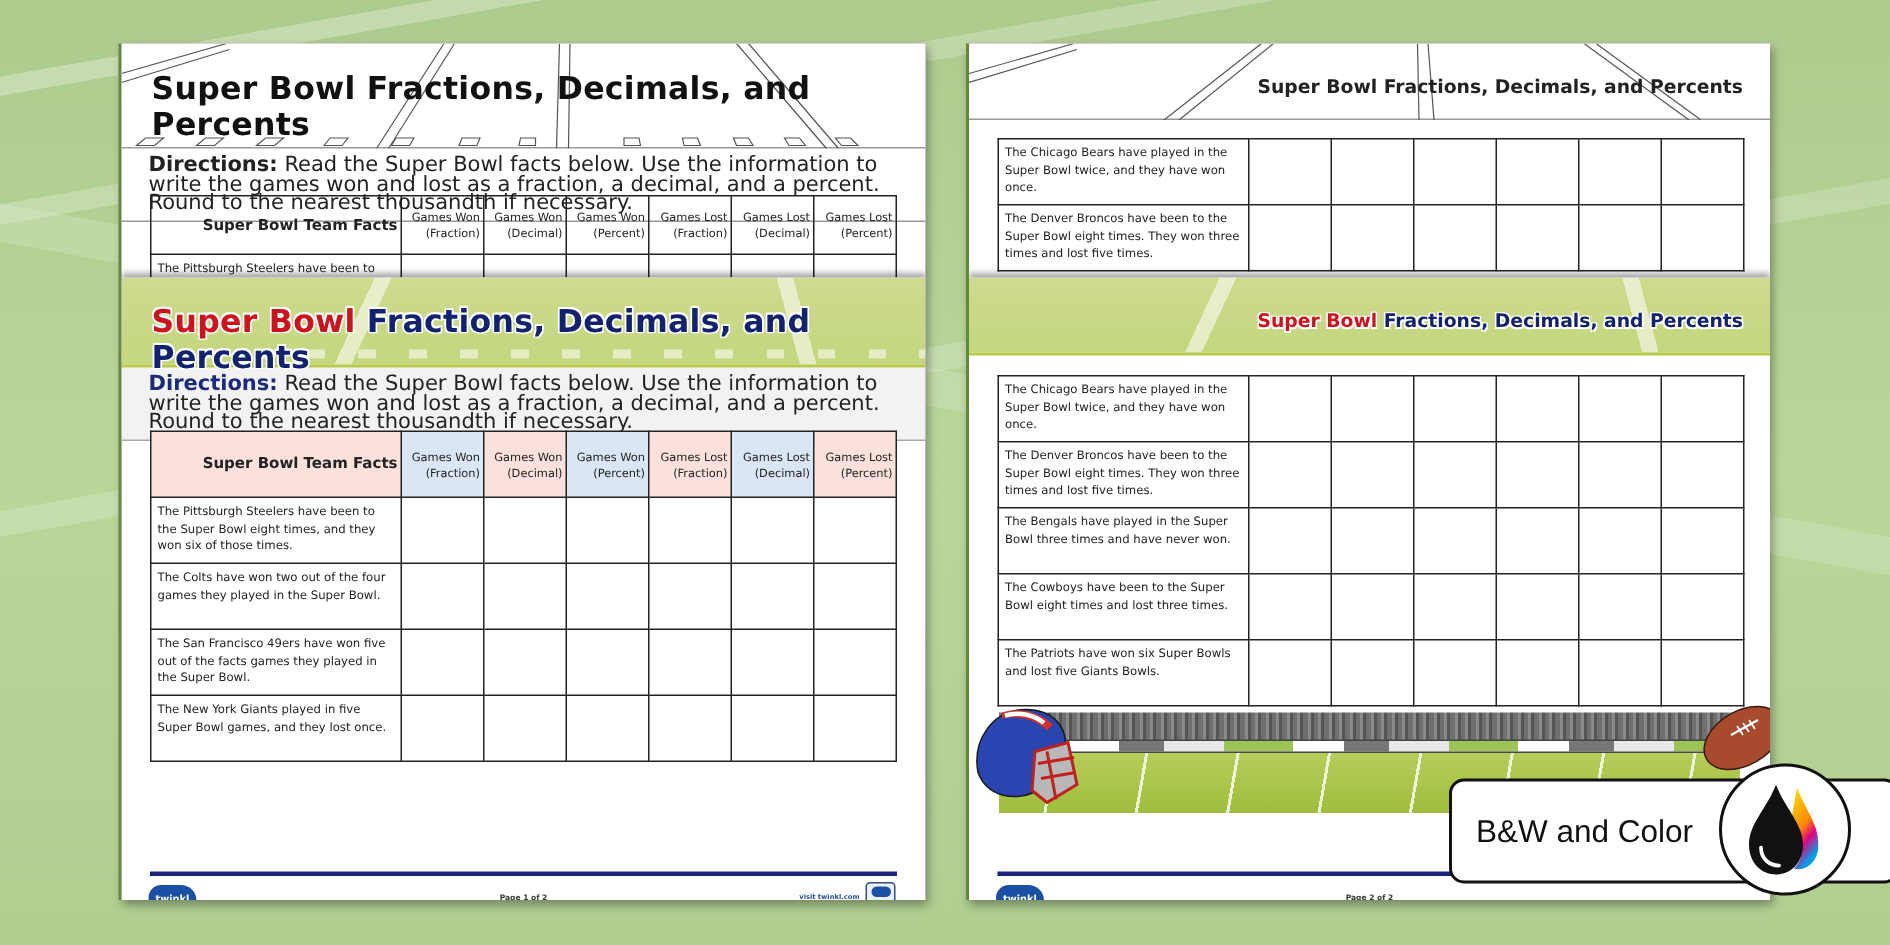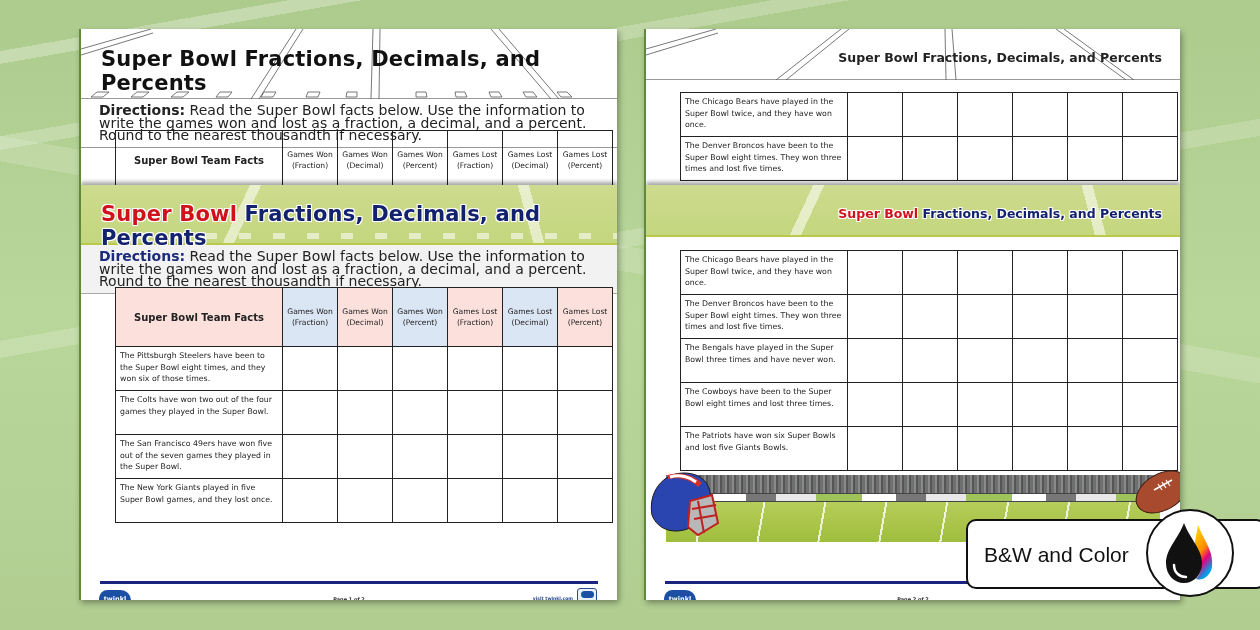--- a/index.html
+++ b/index.html
@@ -54,32 +54,32 @@
   .directions {
     padding: 5px 18px 5px 18px;
     font-size: 14px; line-height: 12.5px; color: #222;
     font-family: "DejaVu Sans", sans-serif;
   }
   .directions b { font-weight: bold; }
   .directions-bar { border-bottom: 1px solid #999; }
 
   table.sheet {
     border-collapse: collapse;
-    position: absolute; left: 34px;
+    position: absolute; left: 19px;
     width: 498px; table-layout: fixed;
   }
   table.sheet td, table.sheet th {
     border: 1px solid #222;
     font-size: 7.8px; line-height: 11.5px; color: #222;
     vertical-align: top; padding: 3px 4px;
     font-weight: normal;
   }
   table.sheet th {
-    text-align: center; vertical-align: middle;
-    font-size: 7.6px; line-height: 11px; padding: 18px 2px;
+    text-align: right; vertical-align: middle;
+    font-size: 7.6px; line-height: 11px; padding: 8px 2px;
   }
   table.sheet th.facts { font-size: 10px; font-weight: bold; }
   col.c-facts { width: 167px; }
 
   
   .color-header {
     position: relative; height: 60px;
     background:
       linear-gradient(115deg, transparent 0 30%, rgba(255,255,255,0.55) 30% 32%, transparent 32% 100%),
       linear-gradient(75deg, transparent 0 82%, rgba(255,255,255,0.55) 82% 84%, transparent 84% 100%),
@@ -280,21 +280,21 @@
       <tr style="height:44px;">
         <td>The Colts have won two out of the four games they played in the Super Bowl.</td>
         <td></td>
             <td></td>
             <td></td>
             <td></td>
             <td></td>
             <td></td>
       </tr>
       <tr style="height:44px;">
-        <td>The San Francisco 49ers have won five out of the seven games they played in the Super Bowl.</td>
+        <td>The San Francisco 49ers have won five out of the facts games they played in the Super Bowl.</td>
         <td></td>
             <td></td>
             <td></td>
             <td></td>
             <td></td>
             <td></td>
       </tr>
       <tr style="height:44px;">
         <td>The New York Giants played in five Super Bowl games, and they lost once.</td>
         <td></td>

